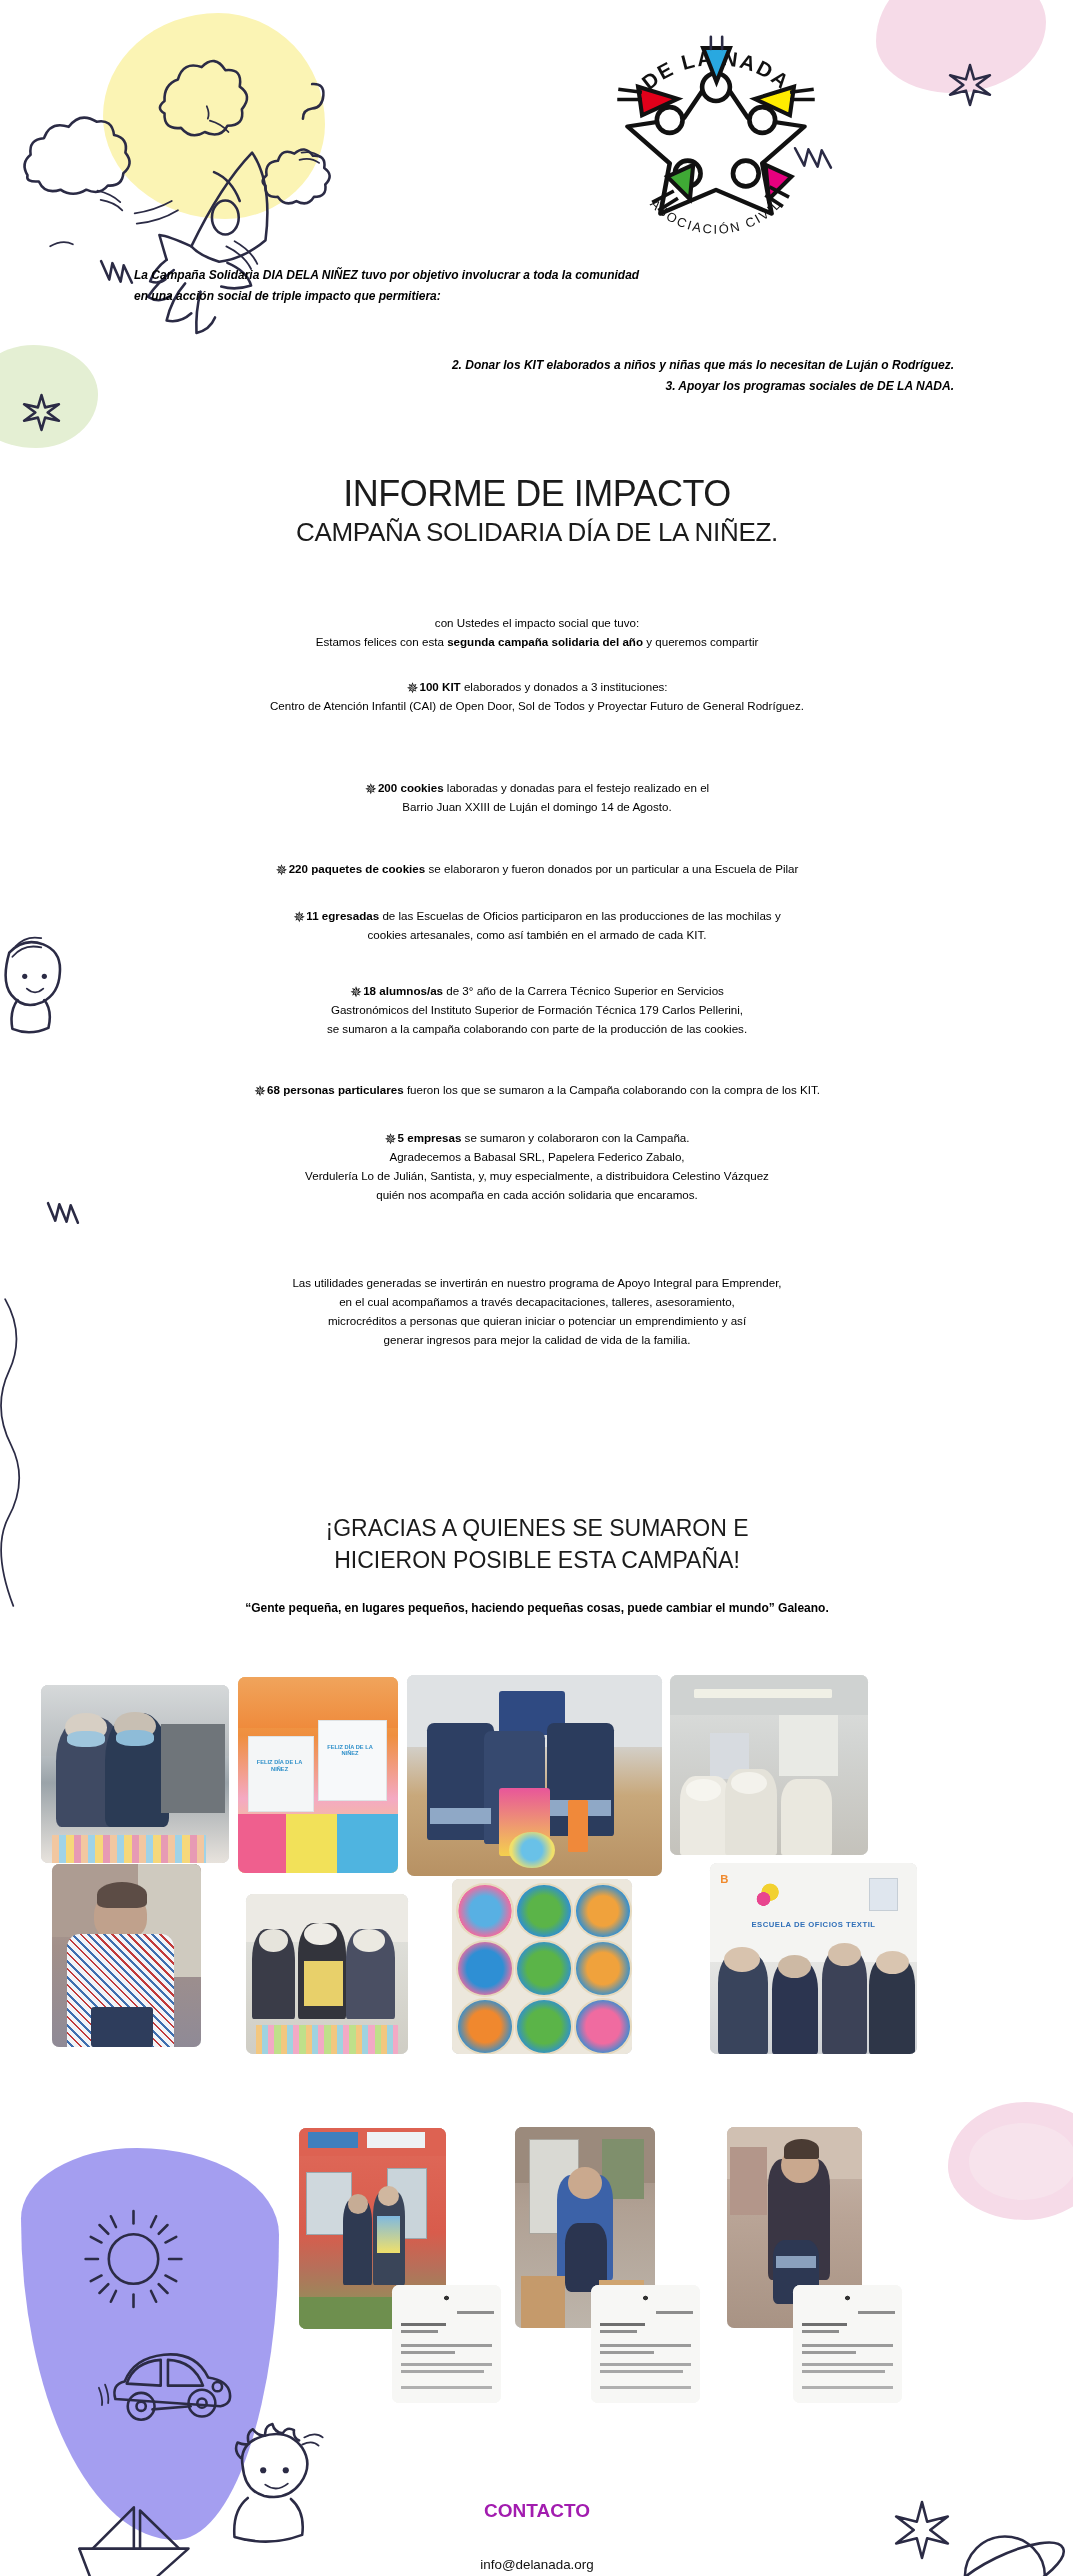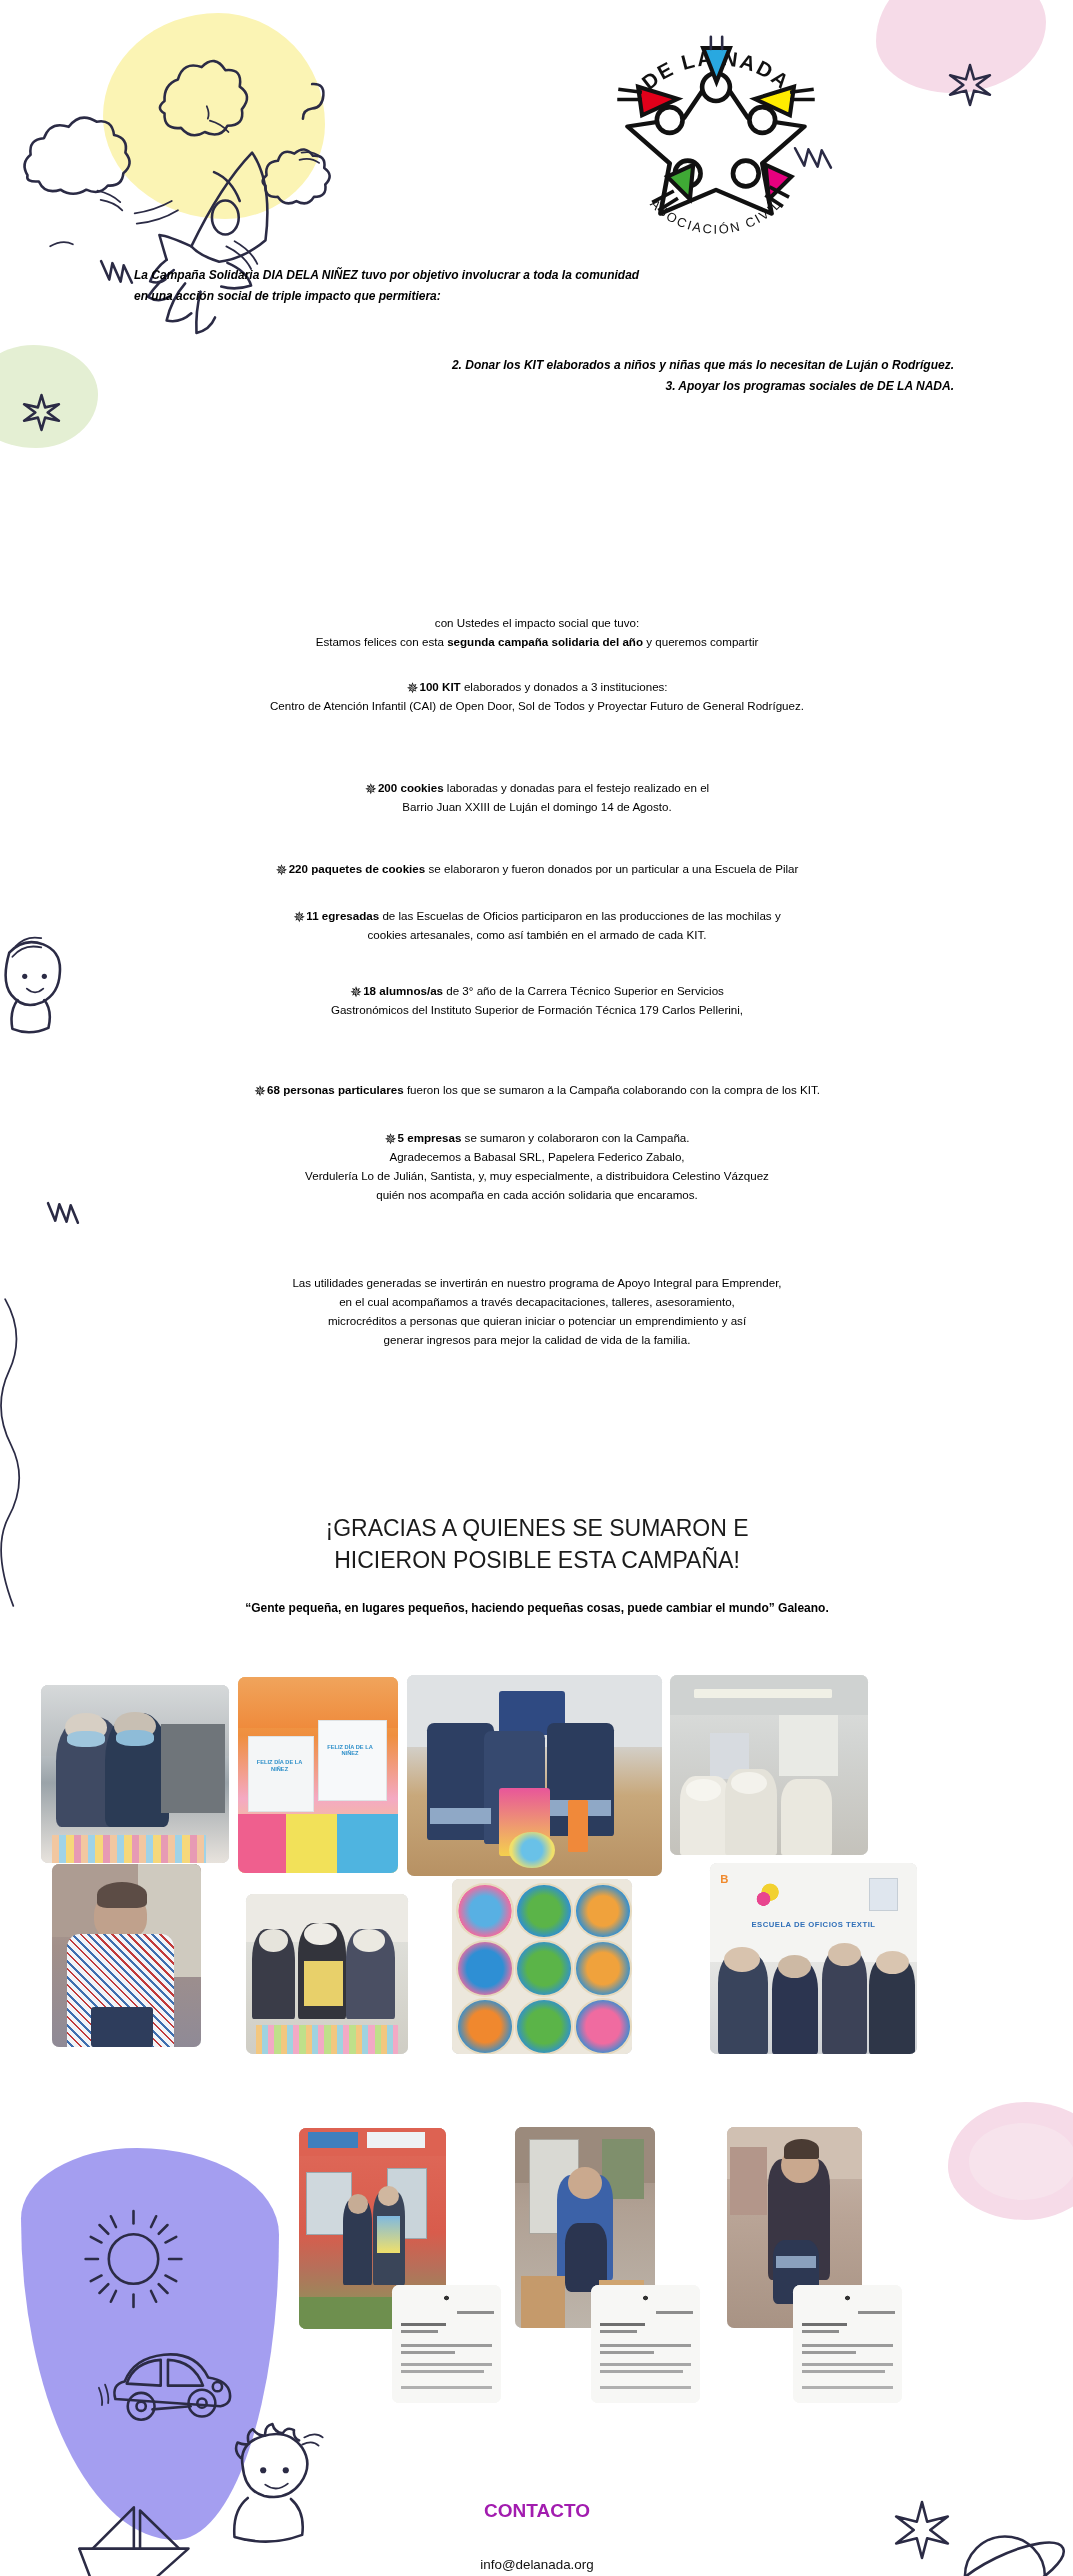--- a/index.html
+++ b/index.html
@@ -268,20 +268,24 @@
     <span class="l2">
       <span>en </span><b>una acción social de triple impacto</b><span> que permitiera:</span>
     </span>
   </div>
 
   <div class="txt objlist">
     <div>2. Donar los KIT elaborados a niños y niñas que más lo necesitan de Luján o Rodríguez.</div>
     <div>3. Apoyar los programas sociales de DE LA NADA.</div>
   </div>
 
+  <div class="txt" id="title-block">
+    <div class="title1">INFORME DE IMPACTO</div>
+    <div class="title2">CAMPAÑA SOLIDARIA DÍA DE LA NIÑEZ.</div>
+  </div>
 
   <div class="txt body-center" style="top:613px;">
     <div>con Ustedes el impacto social que tuvo:</div>
     <div>
       <span>Estamos felices con esta </span><b>segunda campaña solidaria del año</b><span> y queremos compartir</span>
     </div>
   </div>
 
   <div class="txt body-center" style="top:677px;">
     <div>
@@ -308,20 +312,21 @@
       <span class="star-glyph">✵</span><b>11 egresadas</b><span> de las Escuelas de Oficios participaron en las producciones de las mochilas y</span>
     </div>
     <div>cookies artesanales, como así también en el armado de cada KIT.</div>
   </div>
 
   <div class="txt body-center" style="top:981px;">
     <div>
       <span class="star-glyph">✵</span><b>18 alumnos/as</b><span>  de 3° año de la Carrera Técnico Superior en Servicios</span>
     </div>
     <div>Gastronómicos del Instituto Superior de Formación Técnica 179 Carlos Pellerini,</div>
+    <div>se sumaron a la campaña colaborando con parte de la producción de las cookies.</div>
   </div>
 
   <div class="txt body-center" style="top:1080px;">
     <div>
       <span class="star-glyph">✵</span><b>68 personas particulares</b><span> fueron los que se sumaron a la Campaña  colaborando con la compra de los KIT.</span>
     </div>
   </div>
 
   <div class="txt body-center" style="top:1128px;">
     <div>

